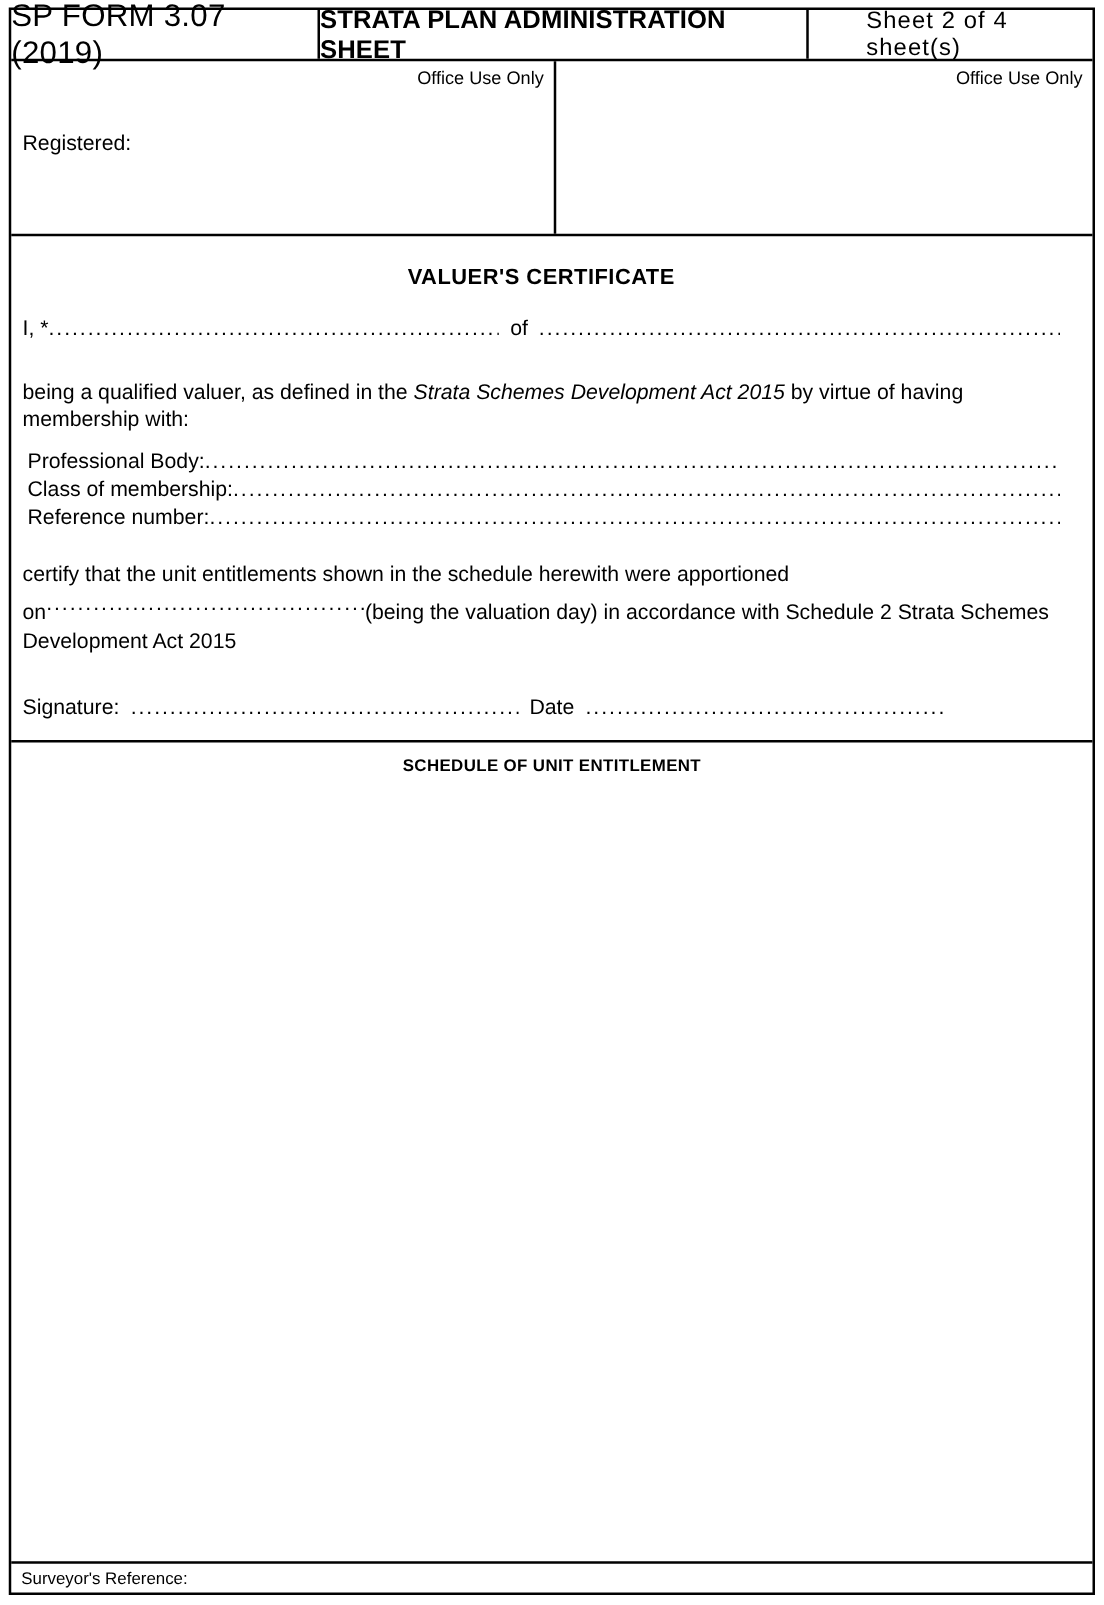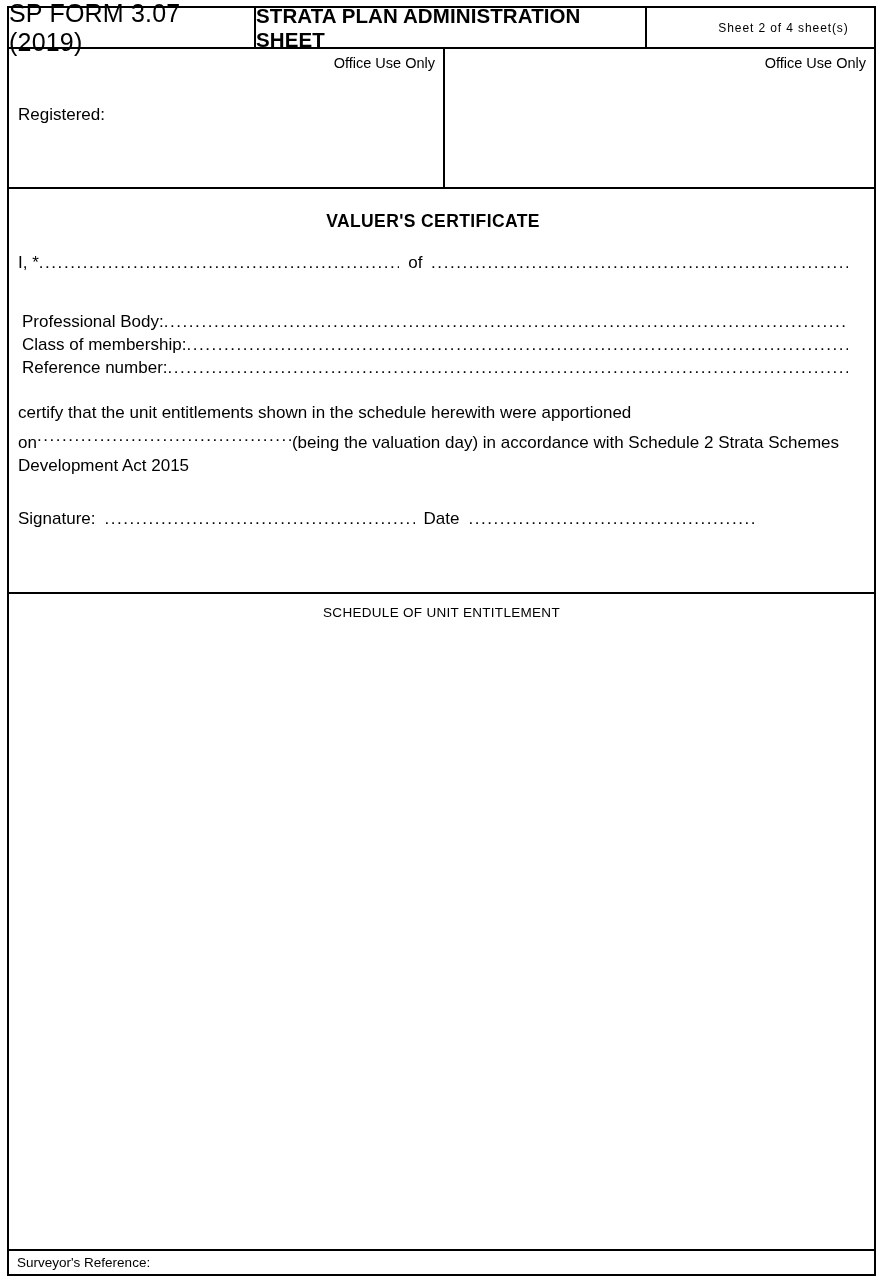--- a/index.html
+++ b/index.html
@@ -59,21 +59,21 @@
   }
   .hdr-title {
     width: 391px;
     border-right: 2px solid #000000;
     font-size: 20.5px;
     font-weight: bold;
     letter-spacing: 0.1px;
   }
   .hdr-sheet {
     flex: 1;
-    font-size: 12px;
+    font-size: 19px;
     letter-spacing: 0.9px;
     padding-left: 46px;
   }
 
   
   .office-row {
     position: absolute;
     left: 0;
     top: 41px;
     width: 100%;
@@ -146,21 +146,21 @@
 
   .para-qualified {
     margin-top: 30px;
     font-size: 17px;
     line-height: 1.32;
     max-width: 820px;
   }
   .ital { font-style: italic; }
 
   .membership-lines {
-    margin-top: 38px;
+    margin-top: 10px;
     font-size: 17px;
     line-height: 1.34;
   }
   .mline {
     white-space: nowrap;
     display: flex;
     align-items: baseline;
     padding-left: 4px;
   }
   .mline .dots { flex: 1 1 auto; }
@@ -202,21 +202,21 @@
     left: 0;
     top: 586px;
     width: 100%;
     height: 657px;
     box-sizing: border-box;
     border-bottom: 2px solid #000000;
   }
   .schedule-title {
     text-align: center;
     font-size: 13.5px;
-    font-weight: normal;
+    font-weight: bold;
     letter-spacing: 0.3px;
     margin-top: 11px;
   }
   .schedule-body {
     height: 610px;
   }
 
   
   .footer-row {
     position: absolute;
@@ -271,20 +271,23 @@
 
       <div class="line-iof">
         <span>I, *</span>
         <span class="dots dots-a">......................................................................................................................................</span>
         <span class="gap-sm"></span>
         <span>of</span>
         <span class="gap-sm"></span>
         <span class="dots dots-b">......................................................................................................................................</span>
       </div>
 
+      <div class="para-qualified">
+        <span>being a qualified valuer, as defined in the </span><span class="ital">Strata Schemes Development Act 2015</span><span> by virtue of having membership with:</span>
+      </div>
 
       <div class="membership-lines">
         <div class="mline">
           <span>Professional Body:</span>
           <span class="dots">......................................................................................................................................</span>
         </div>
         <div class="mline">
           <span>Class of membership:</span>
           <span class="dots">......................................................................................................................................</span>
         </div>

